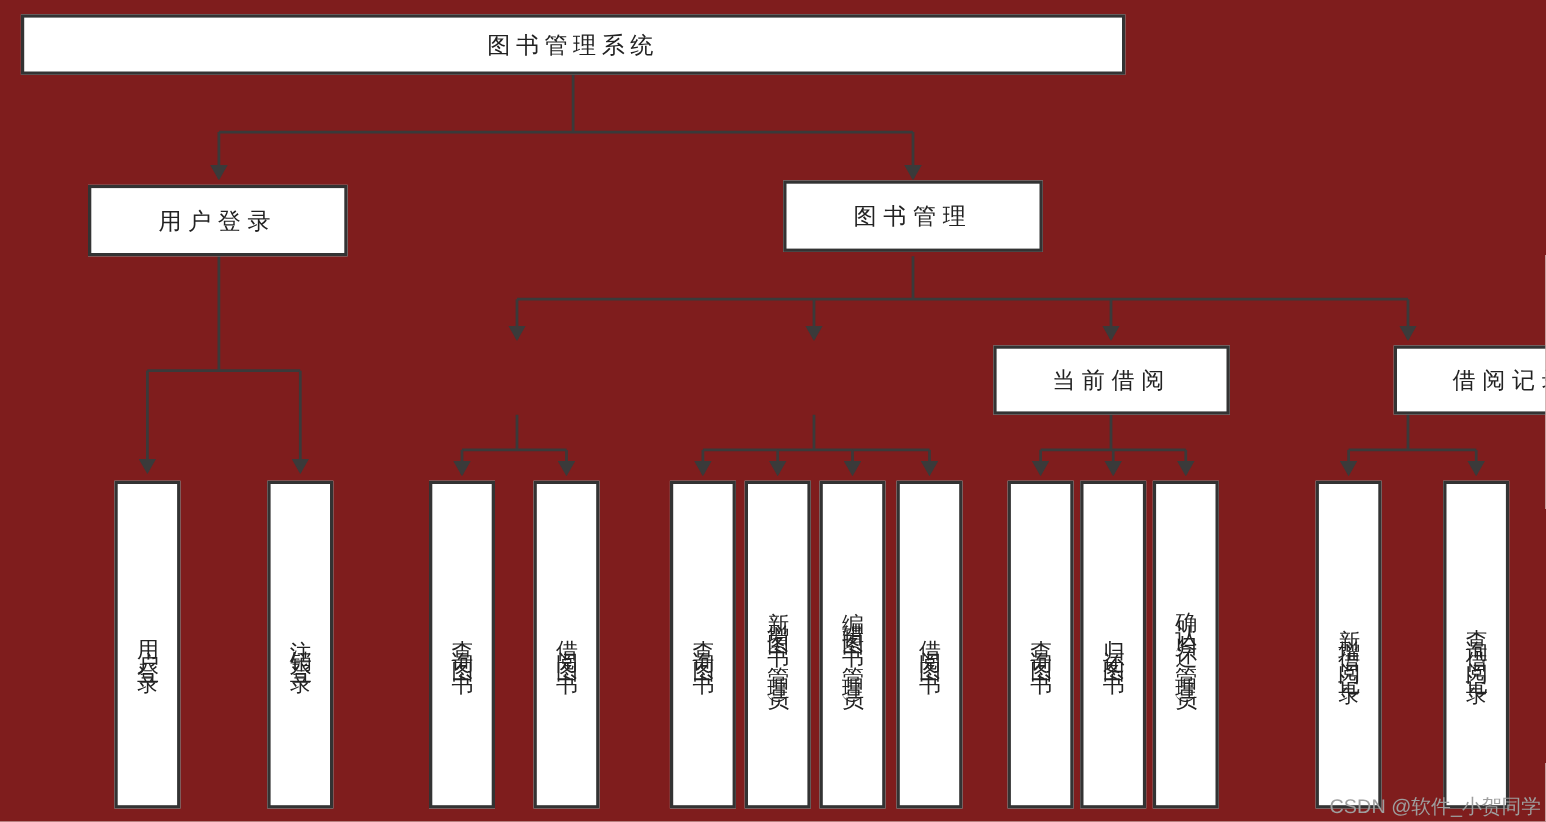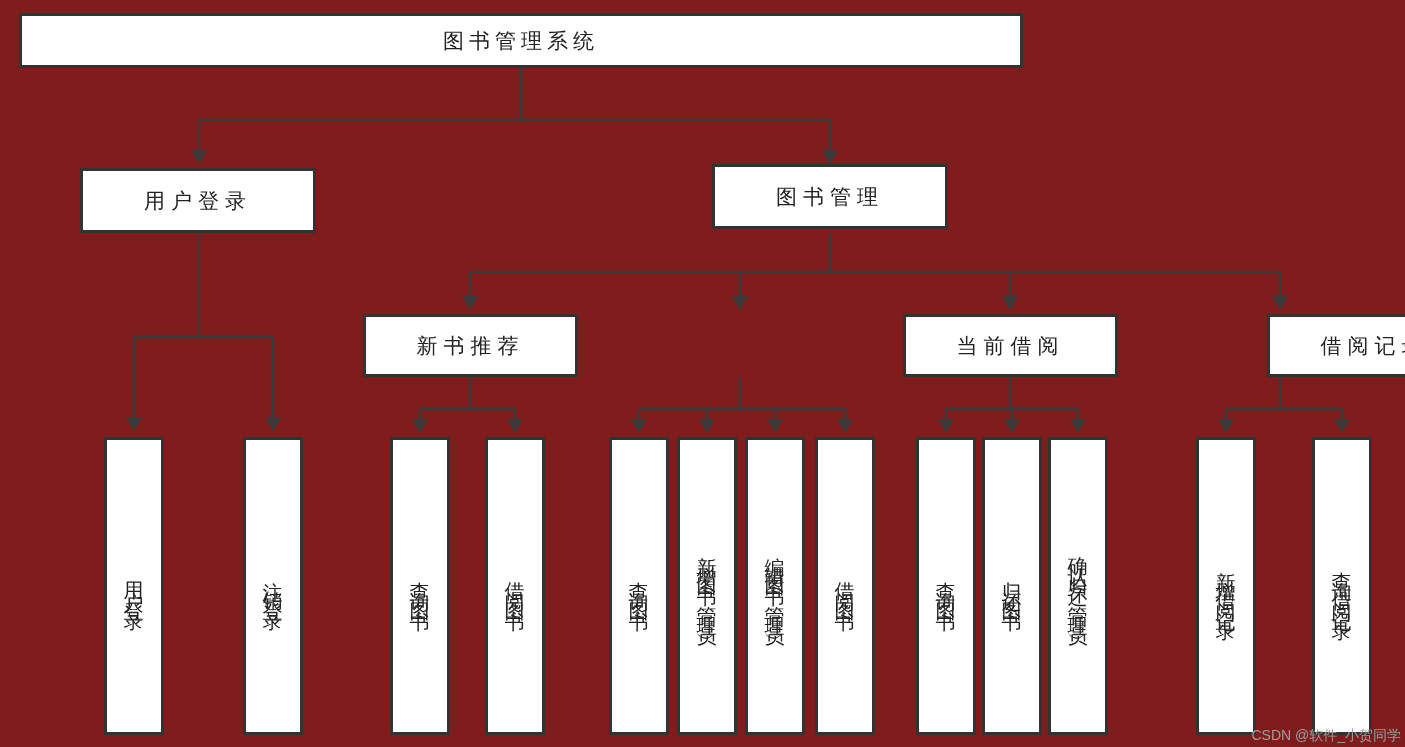--- a/index.html
+++ b/index.html
@@ -70,21 +70,21 @@
   #lf-bb-borrow{ left: 815px; }
   #lf-cb-query { left: 916px; }
   #lf-cb-return{ left: 982px; }
   #lf-cb-confirm{ left: 1048px; }
   #lf-br-add   { left: 1196px; }
   #lf-br-query { left: 1312px; }
   #watermark {
     position: absolute;
     right: 4px;
     bottom: 2px;
-    font-size: 14px;
+    font-size: 18px;
     color: #9e9e9e;
     z-index: 3;
     white-space: nowrap;
   }
 </style>
 </head>
 <body>
 
 <div id="canvas">
 
@@ -130,23 +130,20 @@
     <span>图书管理系统</span>
   </div>
 
   <div id="n-login" class="node hbox">
     <span>用户登录</span>
   </div>
   <div id="n-mgmt" class="node hbox">
     <span>图书管理</span>
   </div>
 
-  <div id="n-newrec" class="node hbox lvl3">
-    <span>新书推荐</span>
-  </div>
   <div id="n-current" class="node hbox lvl3">
     <span>当前借阅</span>
   </div>
   <div id="n-records" class="node hbox lvl3">
     <span>借阅记录</span>
   </div>
 
   <div id="lf-login" class="node leaf">
     <span>用户登录</span>
   </div>

